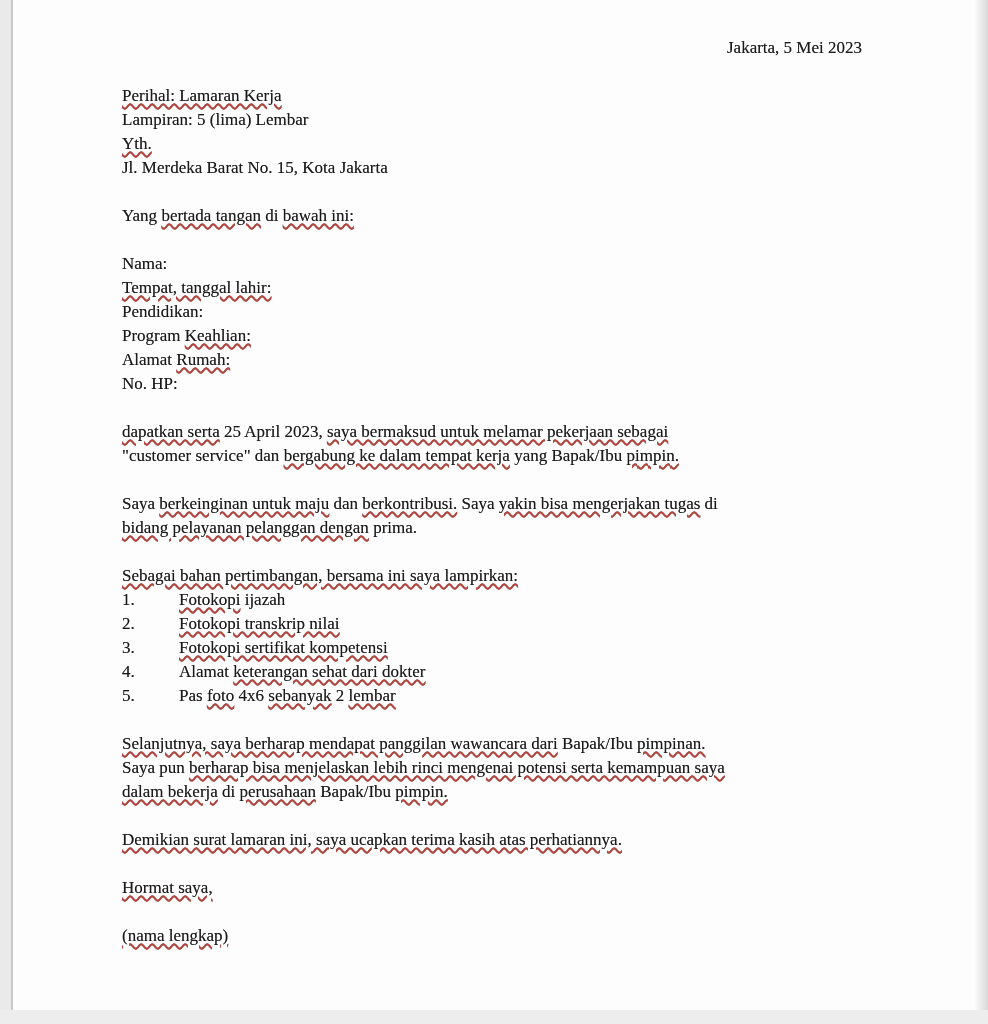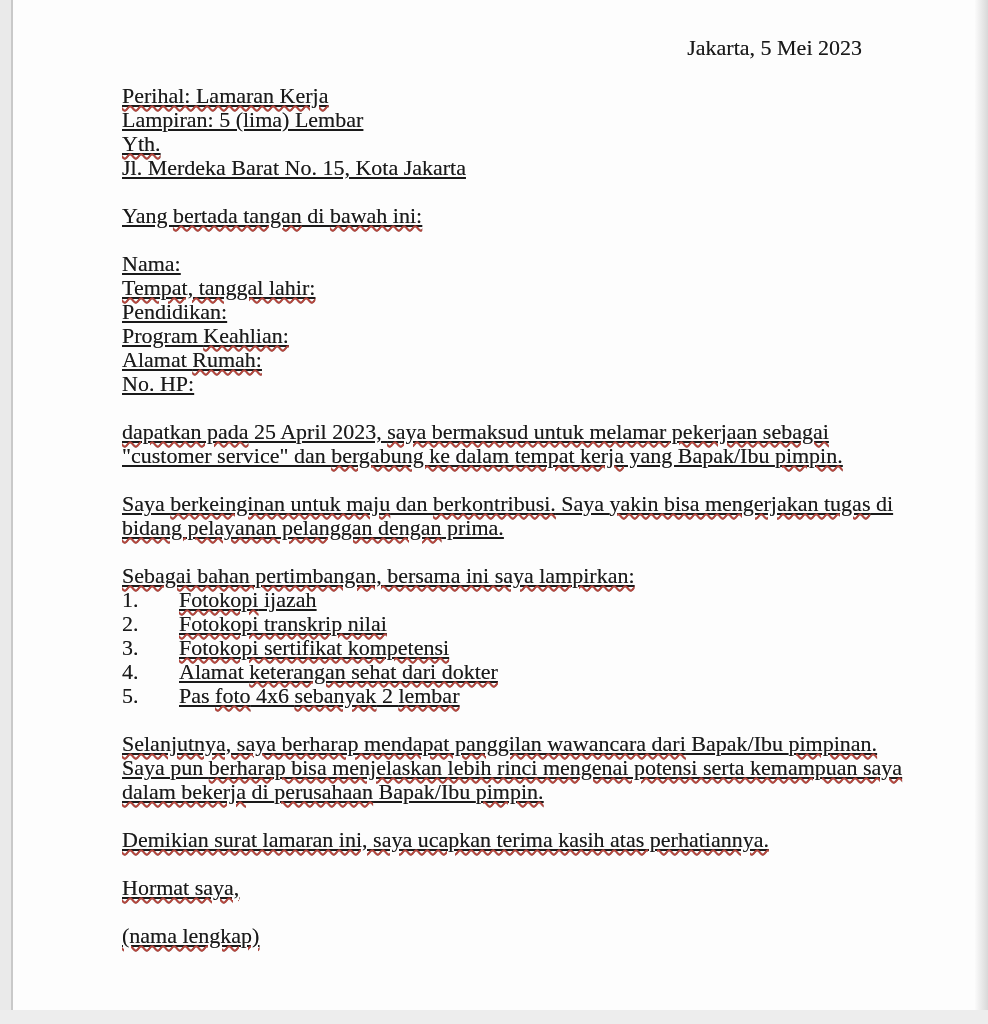--- a/index.html
+++ b/index.html
@@ -33,32 +33,31 @@
     left: 0; right: 0; bottom: 0;
     height: 14px;
     background: #ededed;
   }
   .letter-content {
     position: absolute;
     left: 122px;
     right: 126px;
     top: 36px;
     color: var(--text-color, #1a1a1a);
-    font-size: 22px;
+    font-size: 17px;
     line-height: 24px;
     text-shadow: 0 0 0.5px rgba(30,30,30,0.55);
   }
   .date-line {
     text-align: right;
     margin-bottom: 24px;
     white-space: nowrap;
   }
   .block {
     margin-bottom: 24px;
-    text-decoration: underline;
   }
   .block:last-child { margin-bottom: 0; }
   .line {
     white-space: nowrap;
   }
   .num {
     display: inline-block;
     width: 57px;
   }
   .sq {
@@ -91,21 +90,21 @@
         </div>
         <div class="block">
           <div class="line"><span class="plain">Nama:</span></div>
           <div class="line"><span class="sq">Tempat, tanggal lahir:</span></div>
           <div class="line"><span class="plain">Pendidikan:</span></div>
           <div class="line"><span class="plain">Program </span><span class="sq">Keahlian:</span></div>
           <div class="line"><span class="plain">Alamat </span><span class="sq">Rumah:</span></div>
           <div class="line"><span class="plain">No. HP:</span></div>
         </div>
         <div class="block">
-          <div class="line"><span class="sq">dapatkan pada</span><span class="plain"> 25 April 2023, </span><span class="sq">saya bermaksud untuk melamar pekerjaan sebagai</span></div>
+          <div class="line"><span class="sq">dapatkan serta</span><span class="plain"> 25 April 2023, </span><span class="sq">saya bermaksud untuk melamar pekerjaan sebagai</span></div>
           <div class="line"><span class="plain">"customer service" dan </span><span class="sq">bergabung ke dalam tempat kerja</span><span class="plain"> yang Bapak/Ibu </span><span class="sq">pimpin.</span></div>
         </div>
         <div class="block">
           <div class="line"><span class="plain">Saya </span><span class="sq">berkeinginan untuk maju</span><span class="plain"> dan </span><span class="sq">berkontribusi.</span><span class="plain"> Saya </span><span class="sq">yakin bisa mengerjakan tugas</span><span class="plain"> di</span></div>
           <div class="line"><span class="sq">bidang pelayanan pelanggan dengan</span><span class="plain"> prima.</span></div>
         </div>
         <div class="block">
           <div class="line"><span class="sq">Sebagai bahan pertimbangan, bersama ini saya lampirkan:</span></div>
           <div class="line"><span class="num">1.</span><span class="sq">Fotokopi</span><span class="plain"> ijazah</span></div>
           <div class="line"><span class="num">2.</span><span class="sq">Fotokopi transkrip nilai</span></div>

